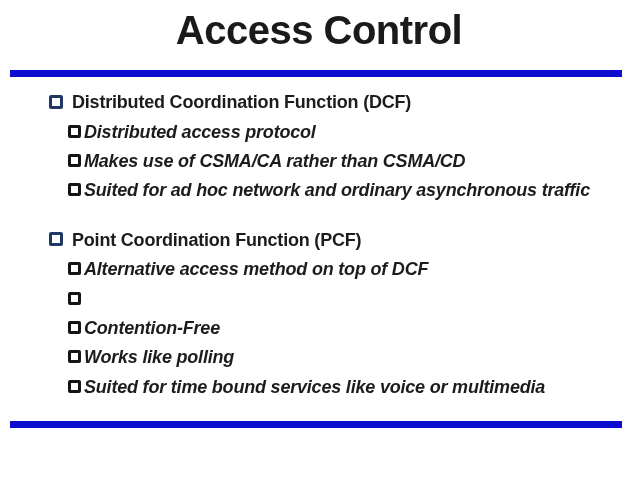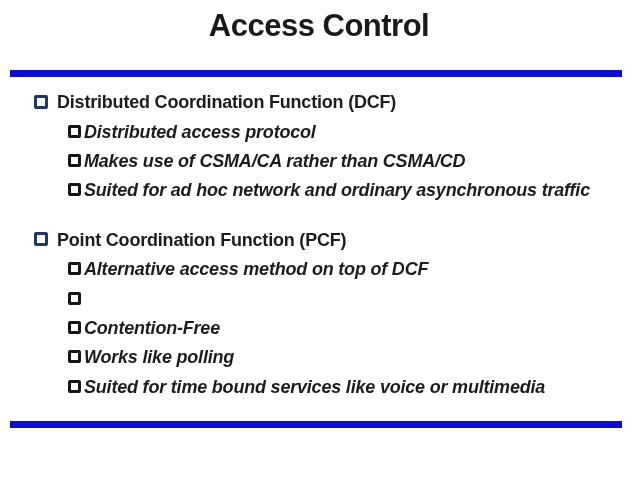--- a/index.html
+++ b/index.html
@@ -15,21 +15,21 @@
     overflow: hidden;
     font-family: "Liberation Sans", sans-serif;
     color: #1c1c1c;
   }
   .slide-title {
     position: absolute;
     top: 8px;
     left: 0;
     width: 100%;
     text-align: center;
-    font-size: 31px;
+    font-size: 40px;
     font-weight: bold;
     letter-spacing: -0.5px;
     color: #1a1a1a;
   }
   .rule {
     position: absolute;
     left: 10px;
     width: 612px;
     height: 7px;
     background: #0d0dcf;
@@ -44,21 +44,21 @@
   }
   .row {
     display: flex;
     align-items: center;
     height: 29.4px;
     font-size: 18px;
     font-weight: bold;
     letter-spacing: -0.2px;
     white-space: nowrap;
   }
-  .row.l1 { padding-left: 34px; text-align: right; }
+  .row.l1 { padding-left: 49px; text-align: right; }
   .row.l2 { padding-left: 68px; font-style: italic; }
   .row.group-gap { margin-top: 20px; }
   .bullet {
     display: inline-block;
     box-sizing: border-box;
     flex: 0 0 auto;
     border-radius: 2px;
     background: transparent;
   }
   .l1 .bullet {

